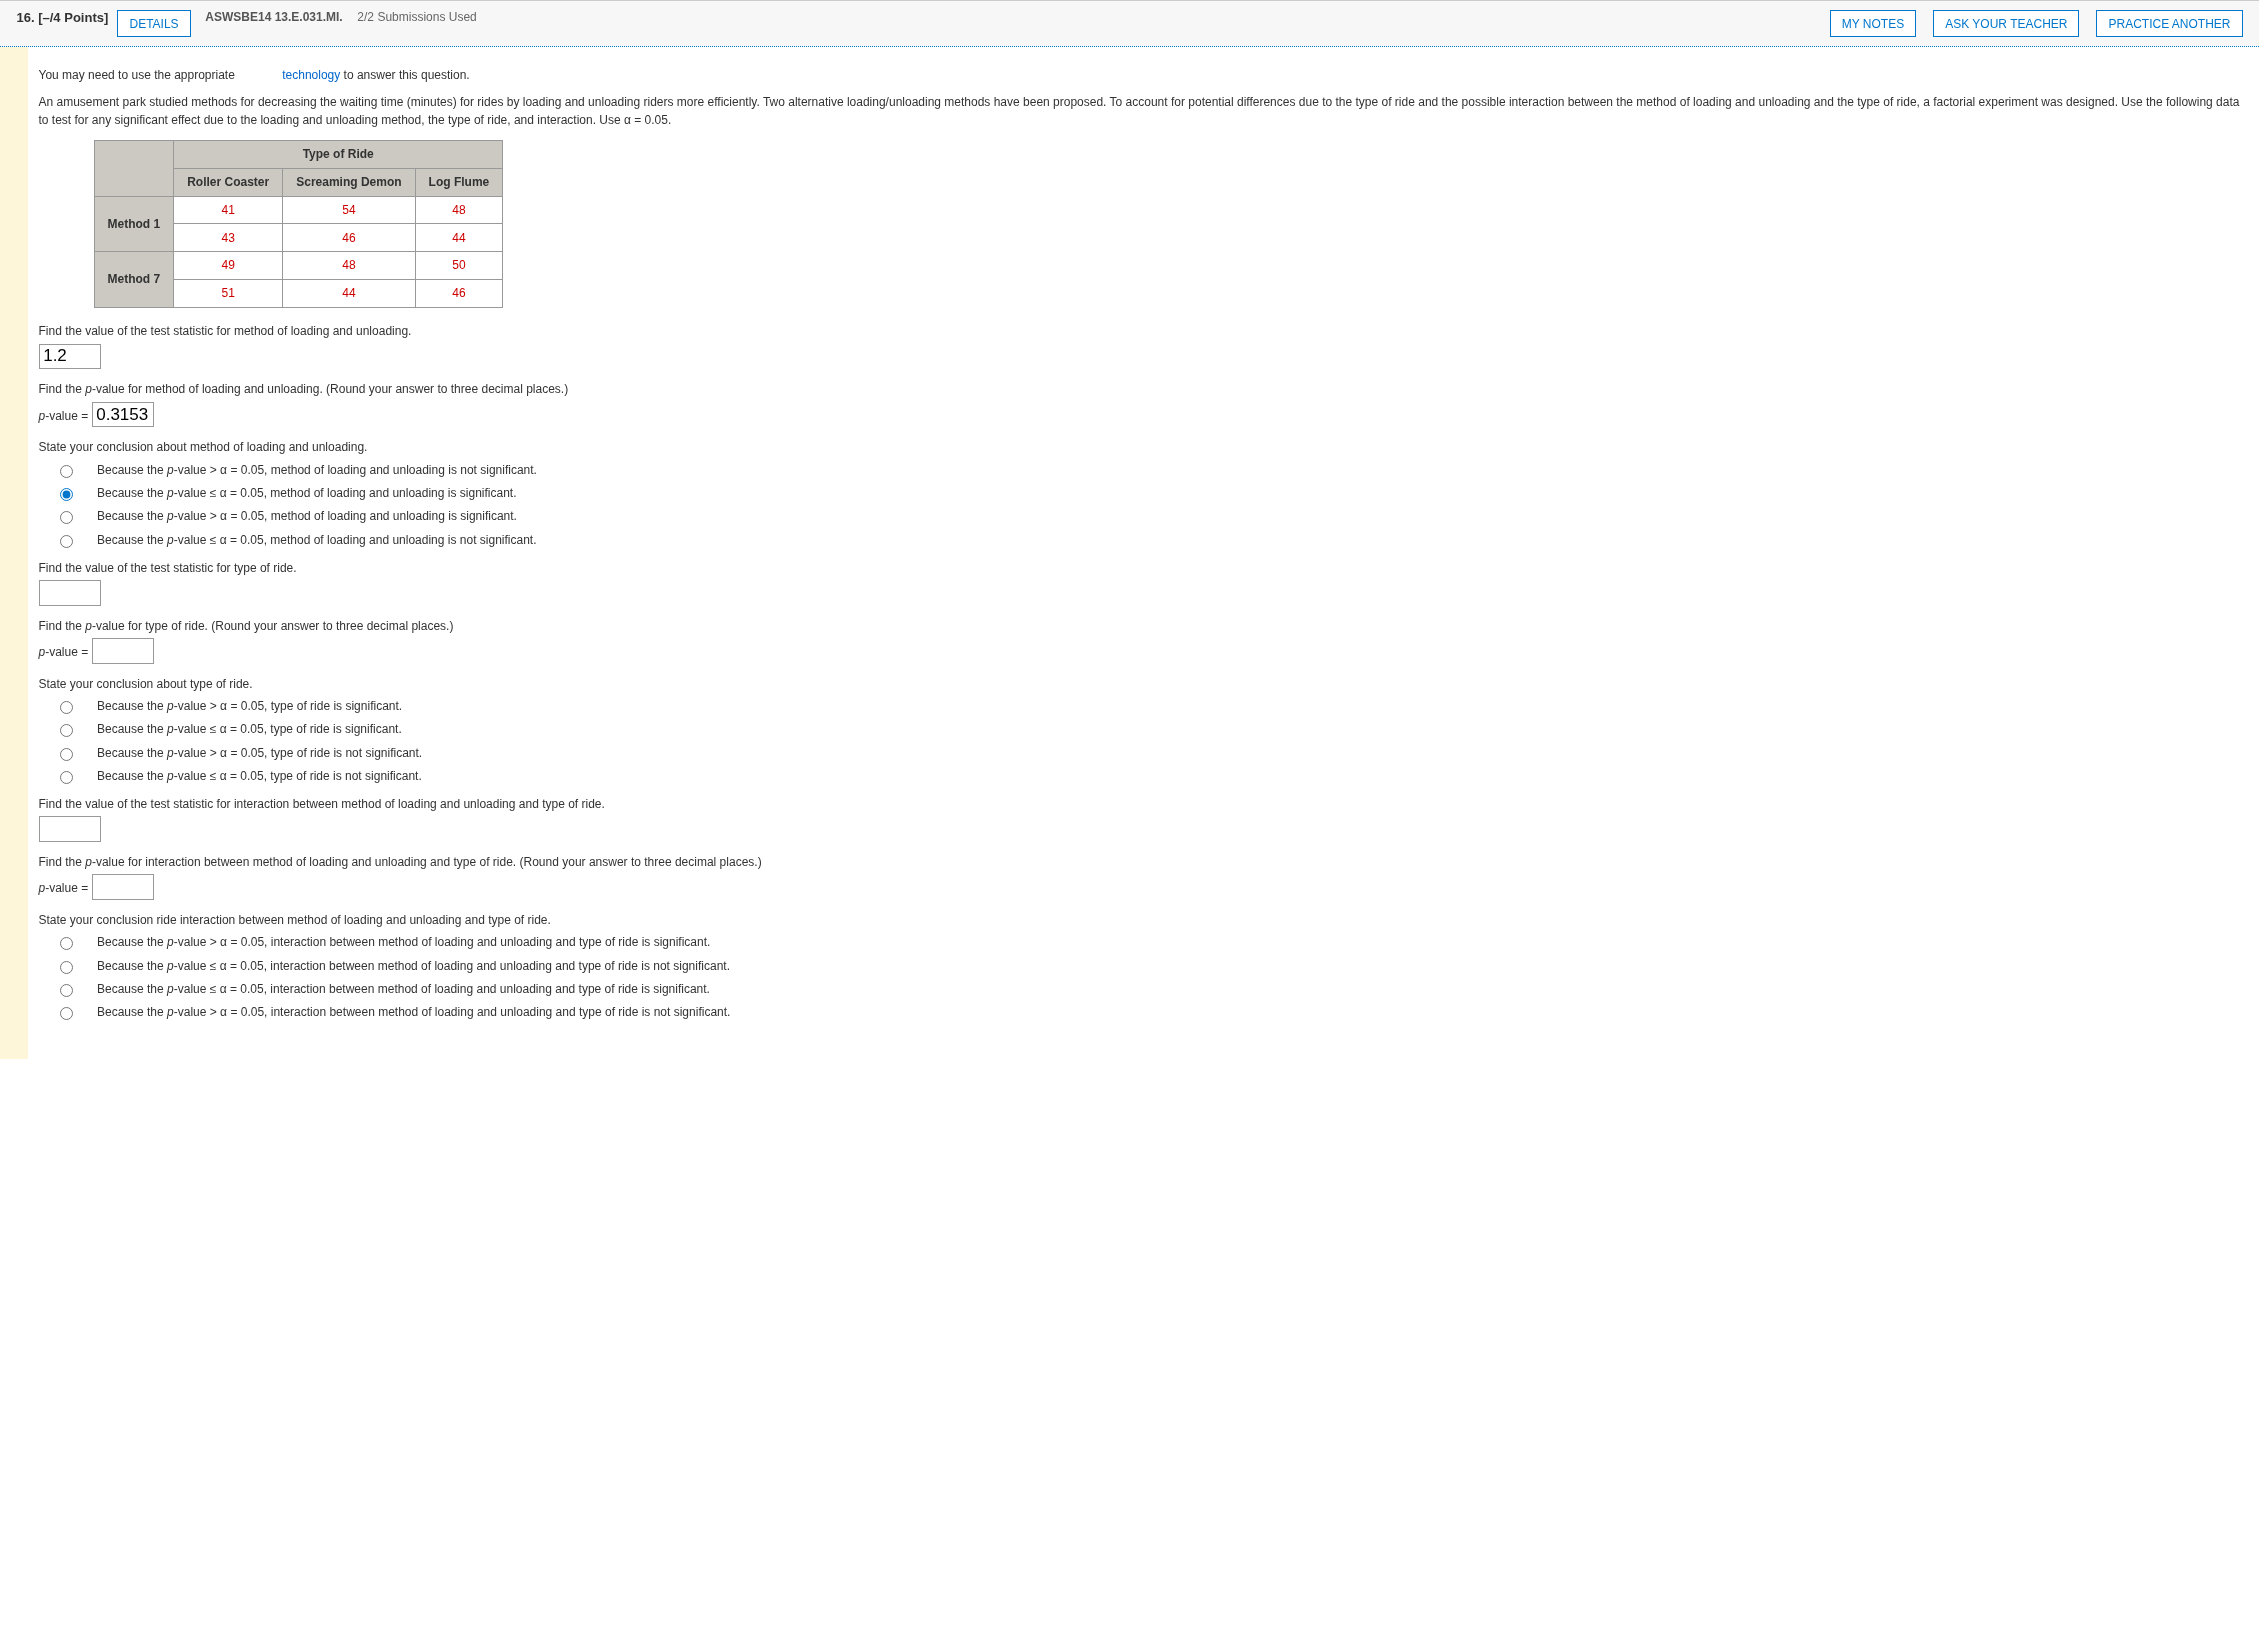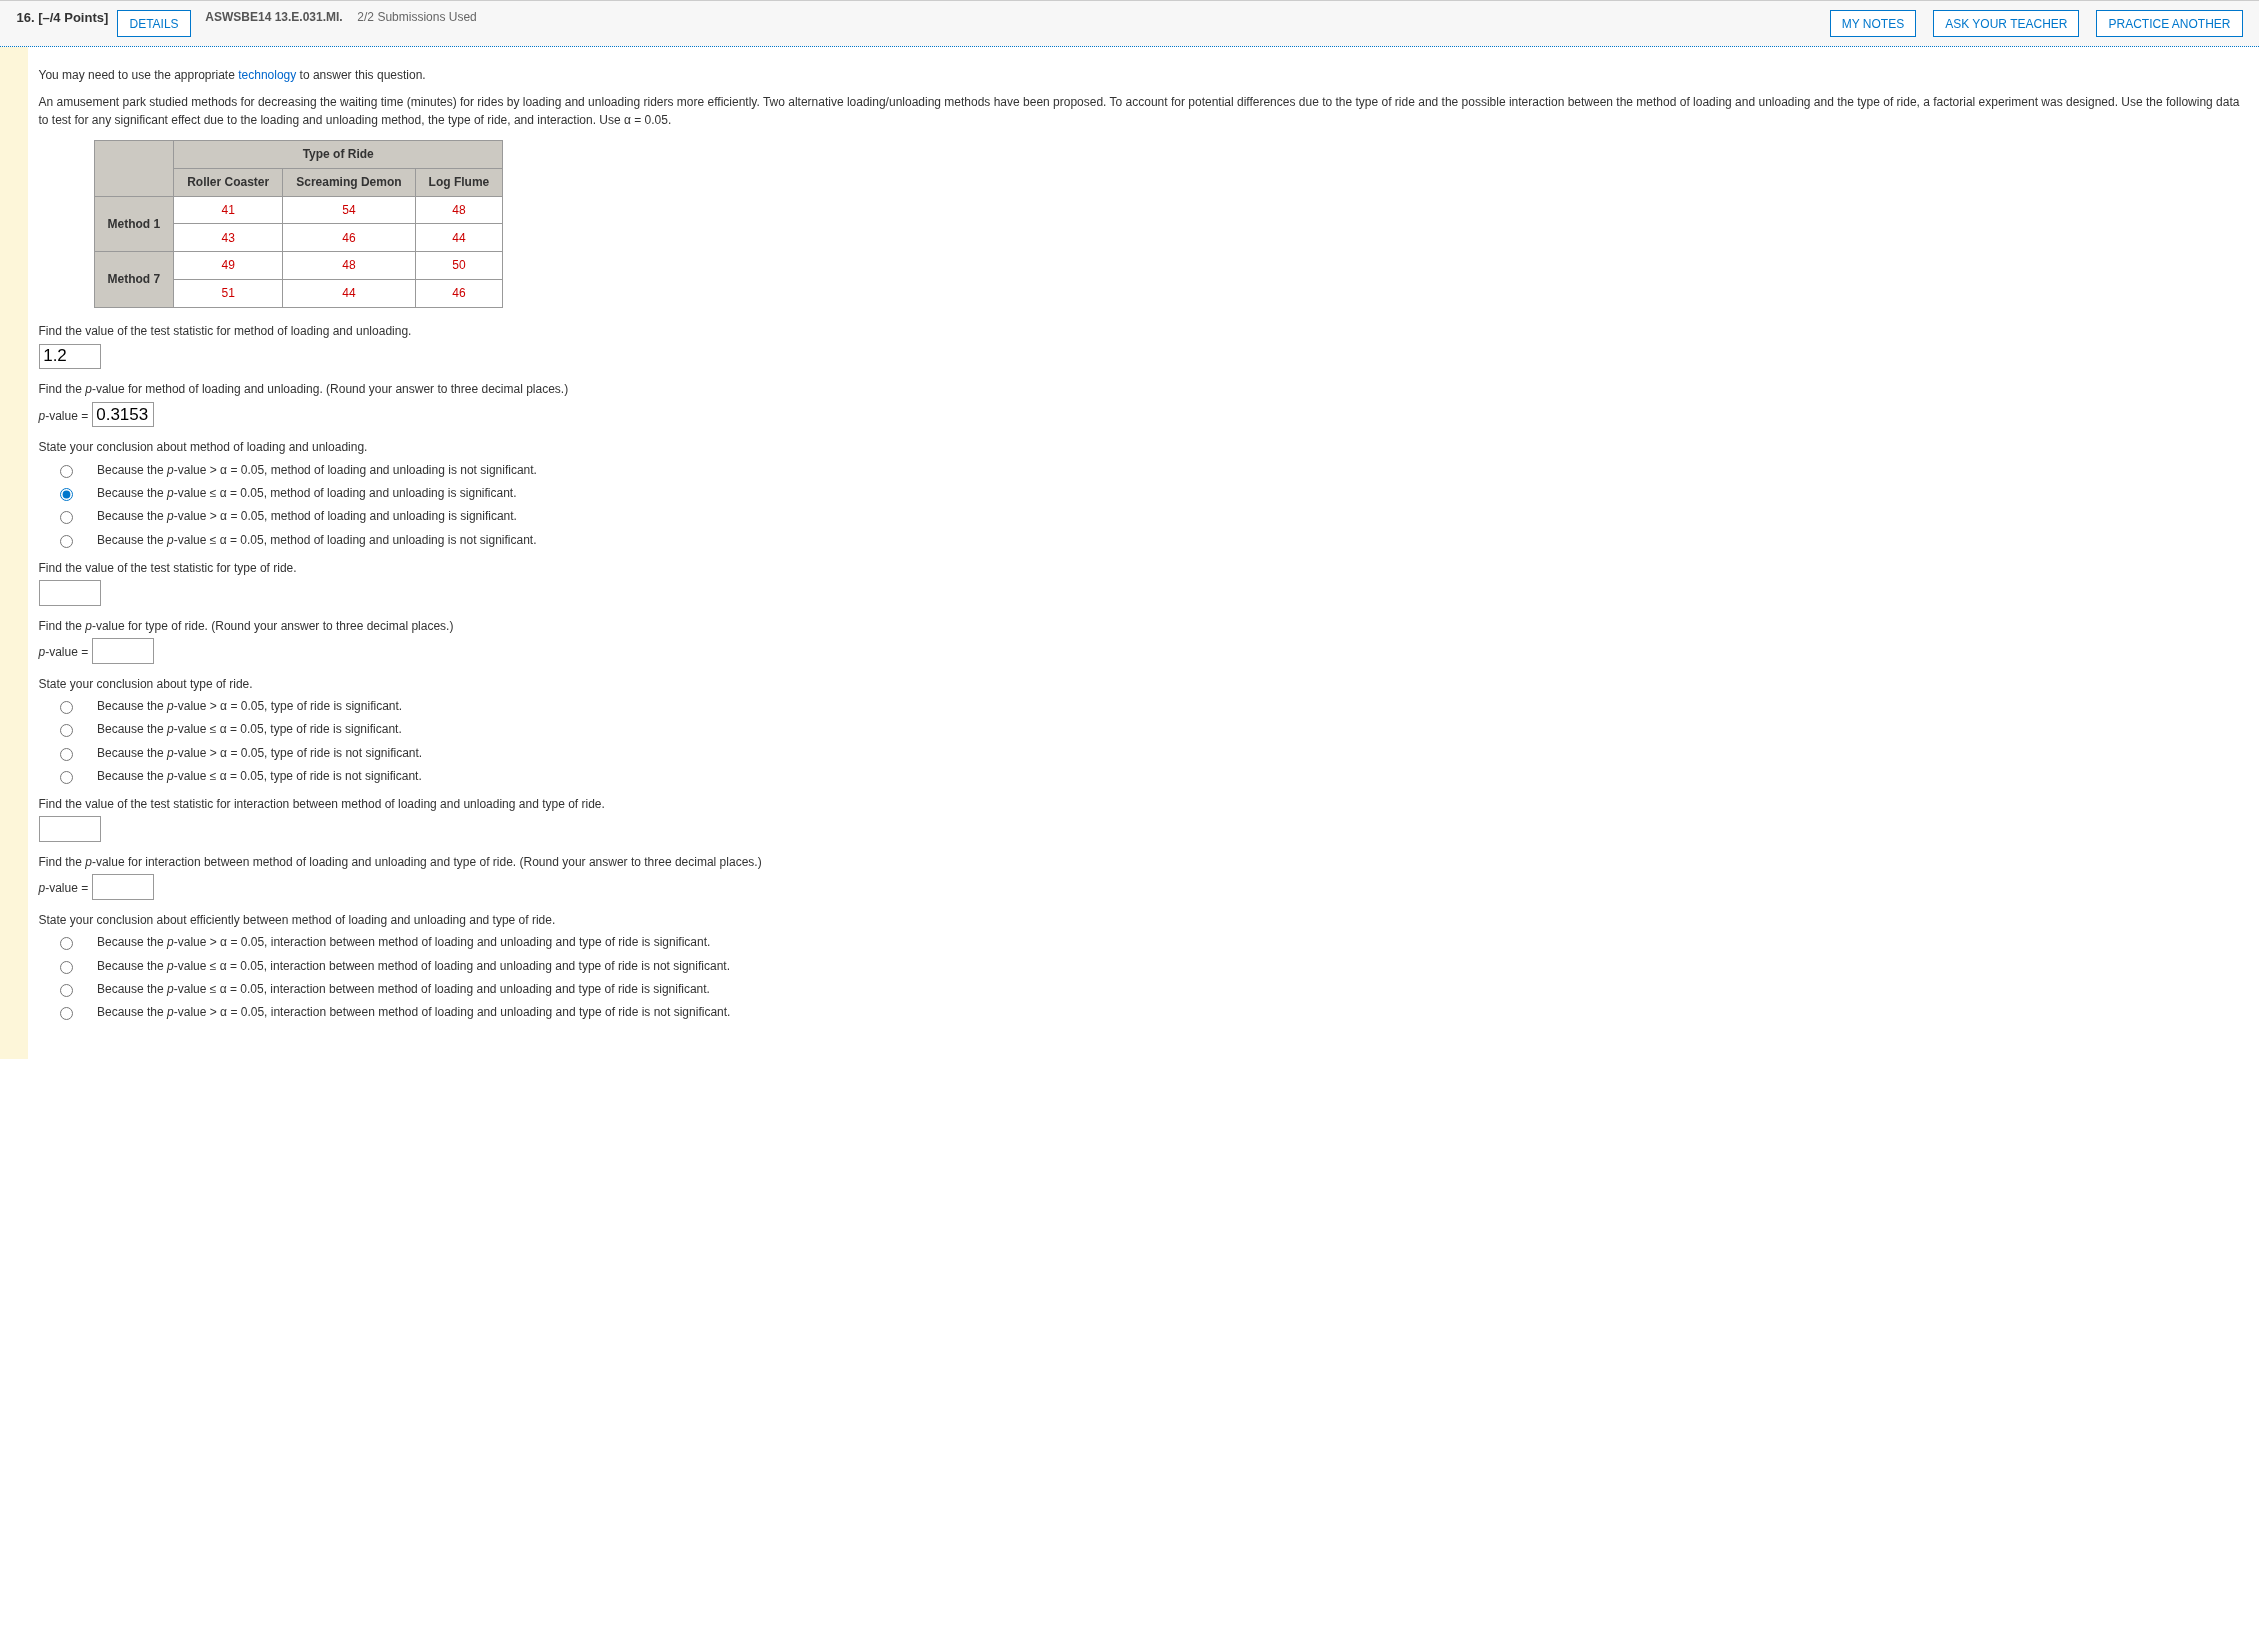--- a/index.html
+++ b/index.html
@@ -29,21 +29,21 @@
     cursor: pointer;
     font-family: inherit;
   }
   .qref { font-weight: bold; font-size: 12px; margin-left: 5.5px; color:#555;}
   .subs { color: #666; font-size: 12px; margin-left: 5.5px;}
   .header-right { display: flex; gap: 17px; }
   .body-wrap { display: flex; }
   .yellow-strip { width: 27.5px; background: #fdf6d9; }
   .content { flex: 1; padding: 9.2px 18.4px 27.5px 11px; }
   .para { margin: 9.2px 0; line-height: 1.5; }
-  a.tech { color: #0066cc; text-decoration: none; }
+  a.tech { color: #0066cc; text-decoration: none; margin-left: 44px; }
   .data-table { border-collapse: collapse; margin: 11px 0 16.5px 55px; }
   .data-table th, .data-table td { border: 0.9px solid #999; padding: 6.4px 13px; text-align: center; font-size: 12px; }
   .data-table th { background: #ccc9c2; font-weight: bold; }
   .red { color: #c00; }
   .prompt { margin: 13px 0 5.5px 0; }
   input.answer {
     border: 0.9px solid #999;
     padding: 1.8px 3.7px;
     font-size: 17px;
     width: 62px;
@@ -185,21 +185,21 @@
     <div><input class="answer" value="" style=""></div>
 
     <div class="prompt">
       <span>Find the </span><span class="ital">p</span><span>-value for interaction between method of loading and unloading and type of ride. (Round your answer to three decimal places.)</span>
     </div>
     <div>
       <span class="ital">p</span><span>-value = </span>
       <input class="answer" value="" style="">
     </div>
 
-    <div class="prompt">State your conclusion about efficiently between method of loading and unloading and type of ride.</div>
+    <div class="prompt">State your conclusion ride interaction between method of loading and unloading and type of ride.</div>
     <div class="options">
         <div class="opt">
           <input type="radio" name="q9" style="">
           <span><span>Because the </span><span class="ital">p</span><span>-value &gt; α = 0.05, interaction between method of loading and unloading and type of ride is significant.</span></span>
         </div>
         <div class="opt">
           <input type="radio" name="q9" style="">
           <span><span>Because the </span><span class="ital">p</span><span>-value ≤ α = 0.05, interaction between method of loading and unloading and type of ride is not significant.</span></span>
         </div>
         <div class="opt">

